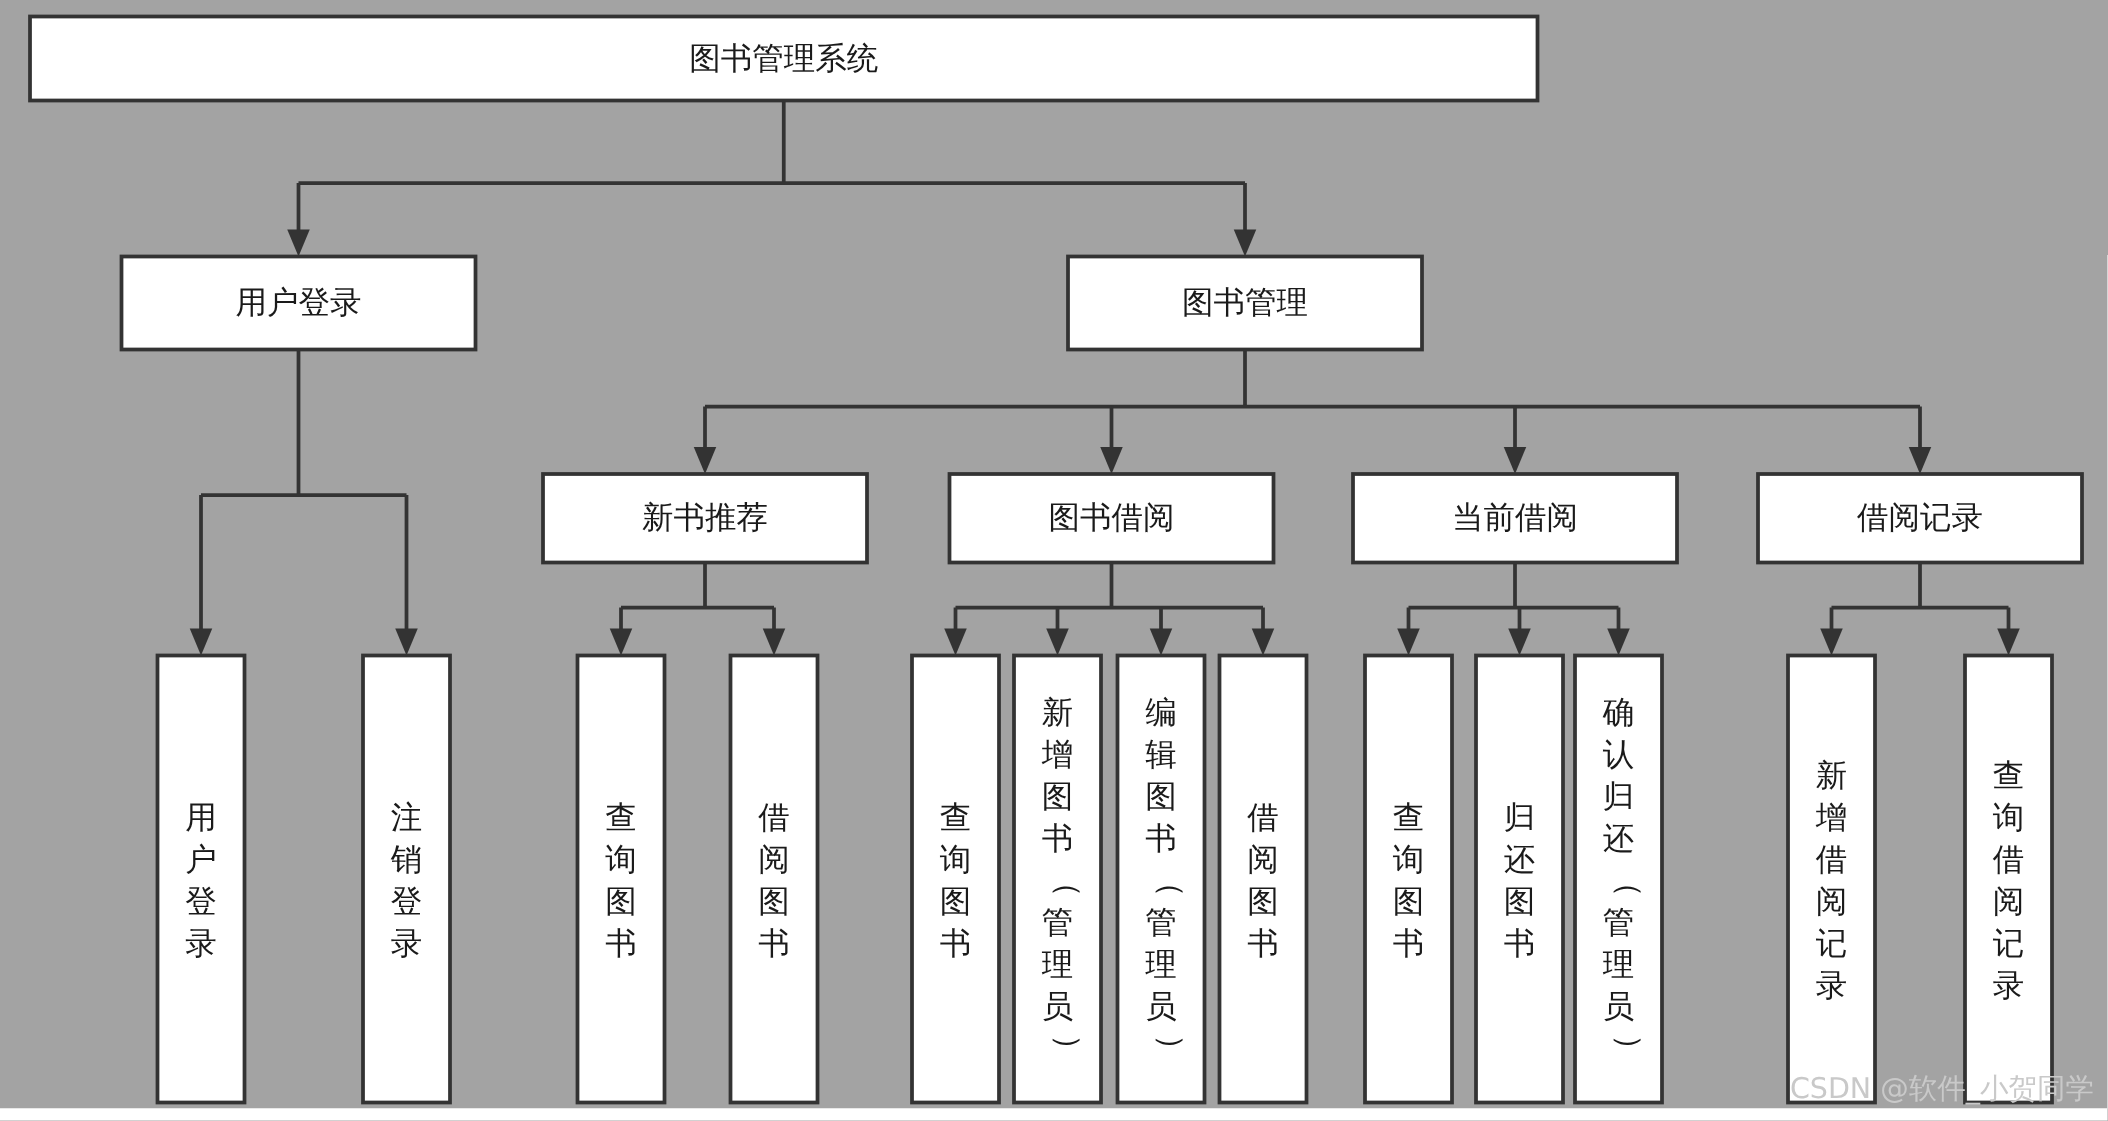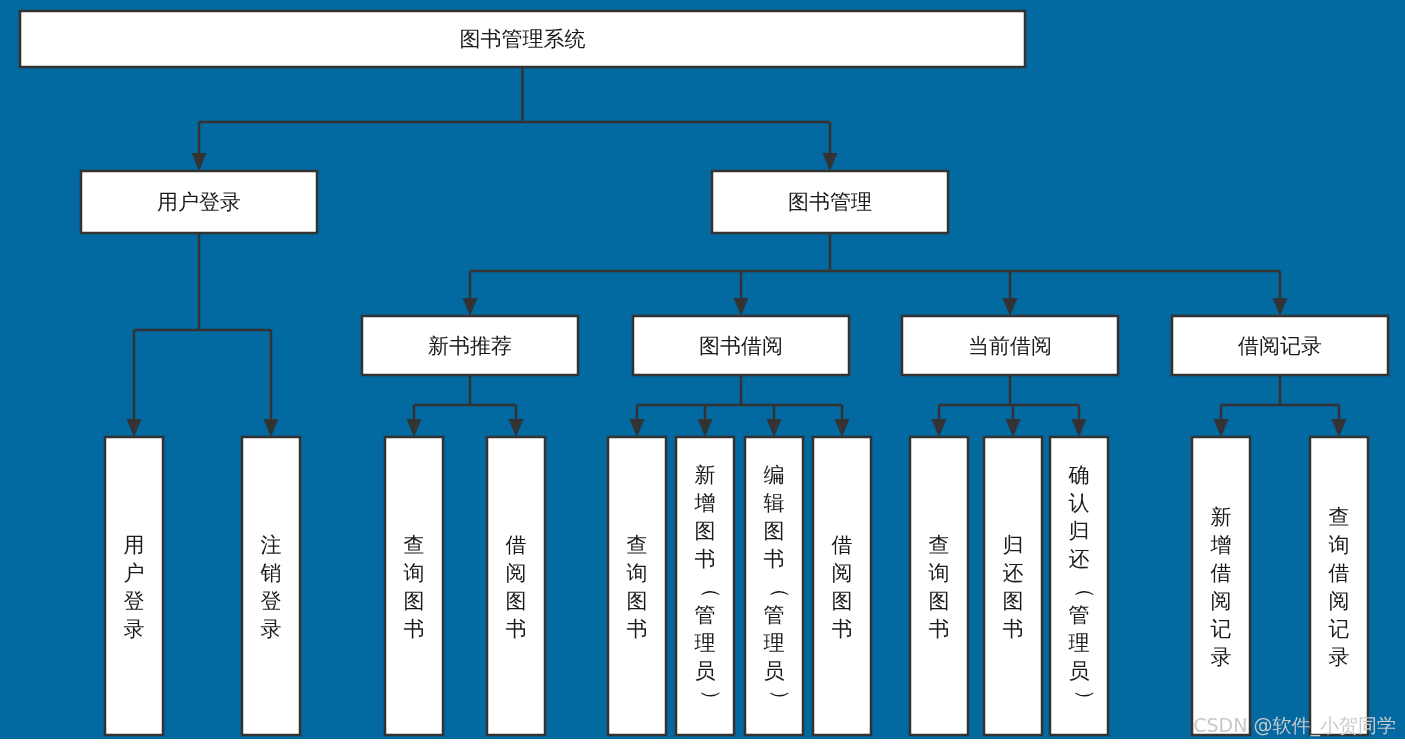--- a/index.html
+++ b/index.html
@@ -7,21 +7,21 @@
     padding: 0;
     background: #ffffff;
   }
   body {
     font-family: "DejaVu Sans", "Liberation Sans", sans-serif;
   }
   #diagram-root {
     position: relative;
     width: 1405px;
     height: 739px;
-    background: #0369a1;
+    background: #a3a3a3;
     overflow: hidden;
   }
   svg#flow-svg {
     position: absolute;
     left: 0;
     top: 0;
     width: 1405px;
     height: 747px;
     display: block;
   }

